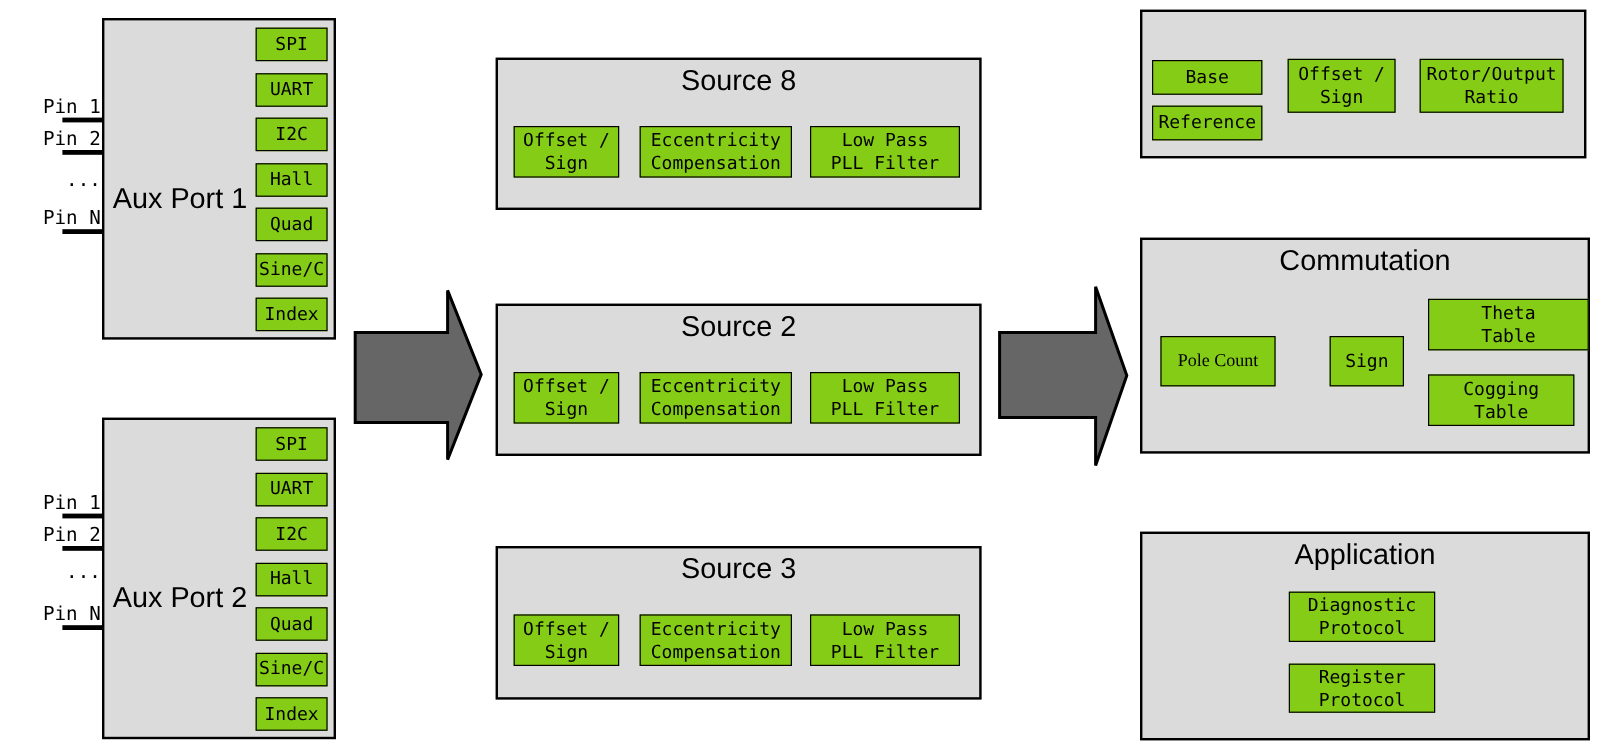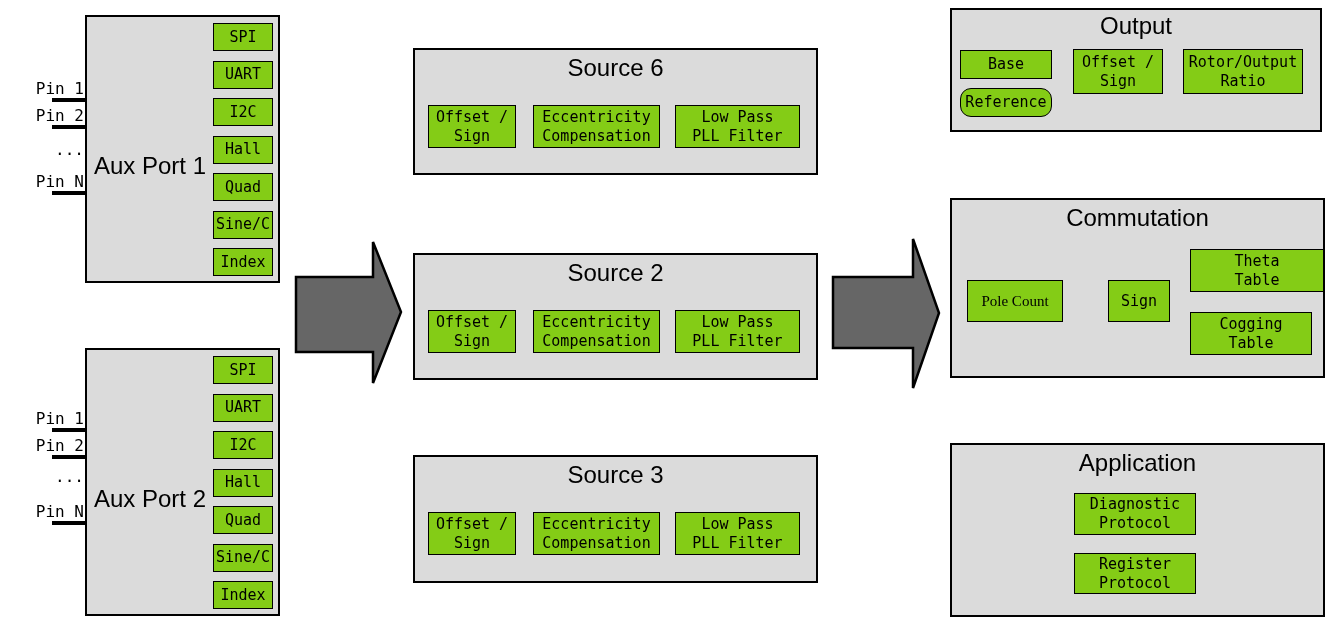--- a/index.html
+++ b/index.html
@@ -75,21 +75,21 @@
   </div>
 
   <svg class="arrow" style="left:294px;top:240px;" width="110" height="145" viewBox="0 0 110 145">
     <polygon points="2,37 79,37 79,2 107,72 79,143 79,112 2,112" fill="#666666" stroke="#000000" stroke-width="2.5"></polygon>
   </svg>
   <svg class="arrow" style="left:831px;top:237px;" width="112" height="153" viewBox="0 0 112 153">
     <polygon points="2,40 82,40 82,2 108,76 82,151 82,111 2,111" fill="#666666" stroke="#000000" stroke-width="2.5"></polygon>
   </svg>
 
   <div class="block" style="left:413px;top:48px;width:405px;height:127px;">
-    <div class="block-title" style="top:4px;">Source 6</div>
+    <div class="block-title" style="top:4px;">Source 8</div>
     <div class="chip" style="left:13px;top:55px;width:88px;height:43px;">
       <span>Offset /</span><span>Sign</span>
     </div>
     <div class="chip" style="left:118px;top:55px;width:127px;height:43px;">
       <span>Eccentricity</span><span>Compensation</span>
     </div>
     <div class="chip" style="left:260px;top:55px;width:125px;height:43px;">
       <span>Low Pass</span><span>PLL Filter</span>
     </div>
   </div>
@@ -114,25 +114,24 @@
     </div>
     <div class="chip" style="left:118px;top:55px;width:127px;height:43px;">
       <span>Eccentricity</span><span>Compensation</span>
     </div>
     <div class="chip" style="left:260px;top:55px;width:125px;height:43px;">
       <span>Low Pass</span><span>PLL Filter</span>
     </div>
   </div>
 
   <div class="block" style="left:950px;top:8px;width:372px;height:124px;">
-    <div class="block-title" style="top:2px;">Output</div>
     <div class="chip" style="left:8px;top:40px;width:92px;height:29px;">
       <span>Base</span>
     </div>
-    <div class="chip" style="left:8px;top:78px;width:92px;height:29px;border-radius:11px;">
+    <div class="chip" style="left:8px;top:78px;width:92px;height:29px;">
       <span>Reference</span>
     </div>
     <div class="chip" style="left:121px;top:39px;width:90px;height:45px;">
       <span>Offset /</span><span>Sign</span>
     </div>
     <div class="chip" style="left:231px;top:39px;width:120px;height:45px;">
       <span>Rotor/Output</span><span>Ratio</span>
     </div>
   </div>
 

